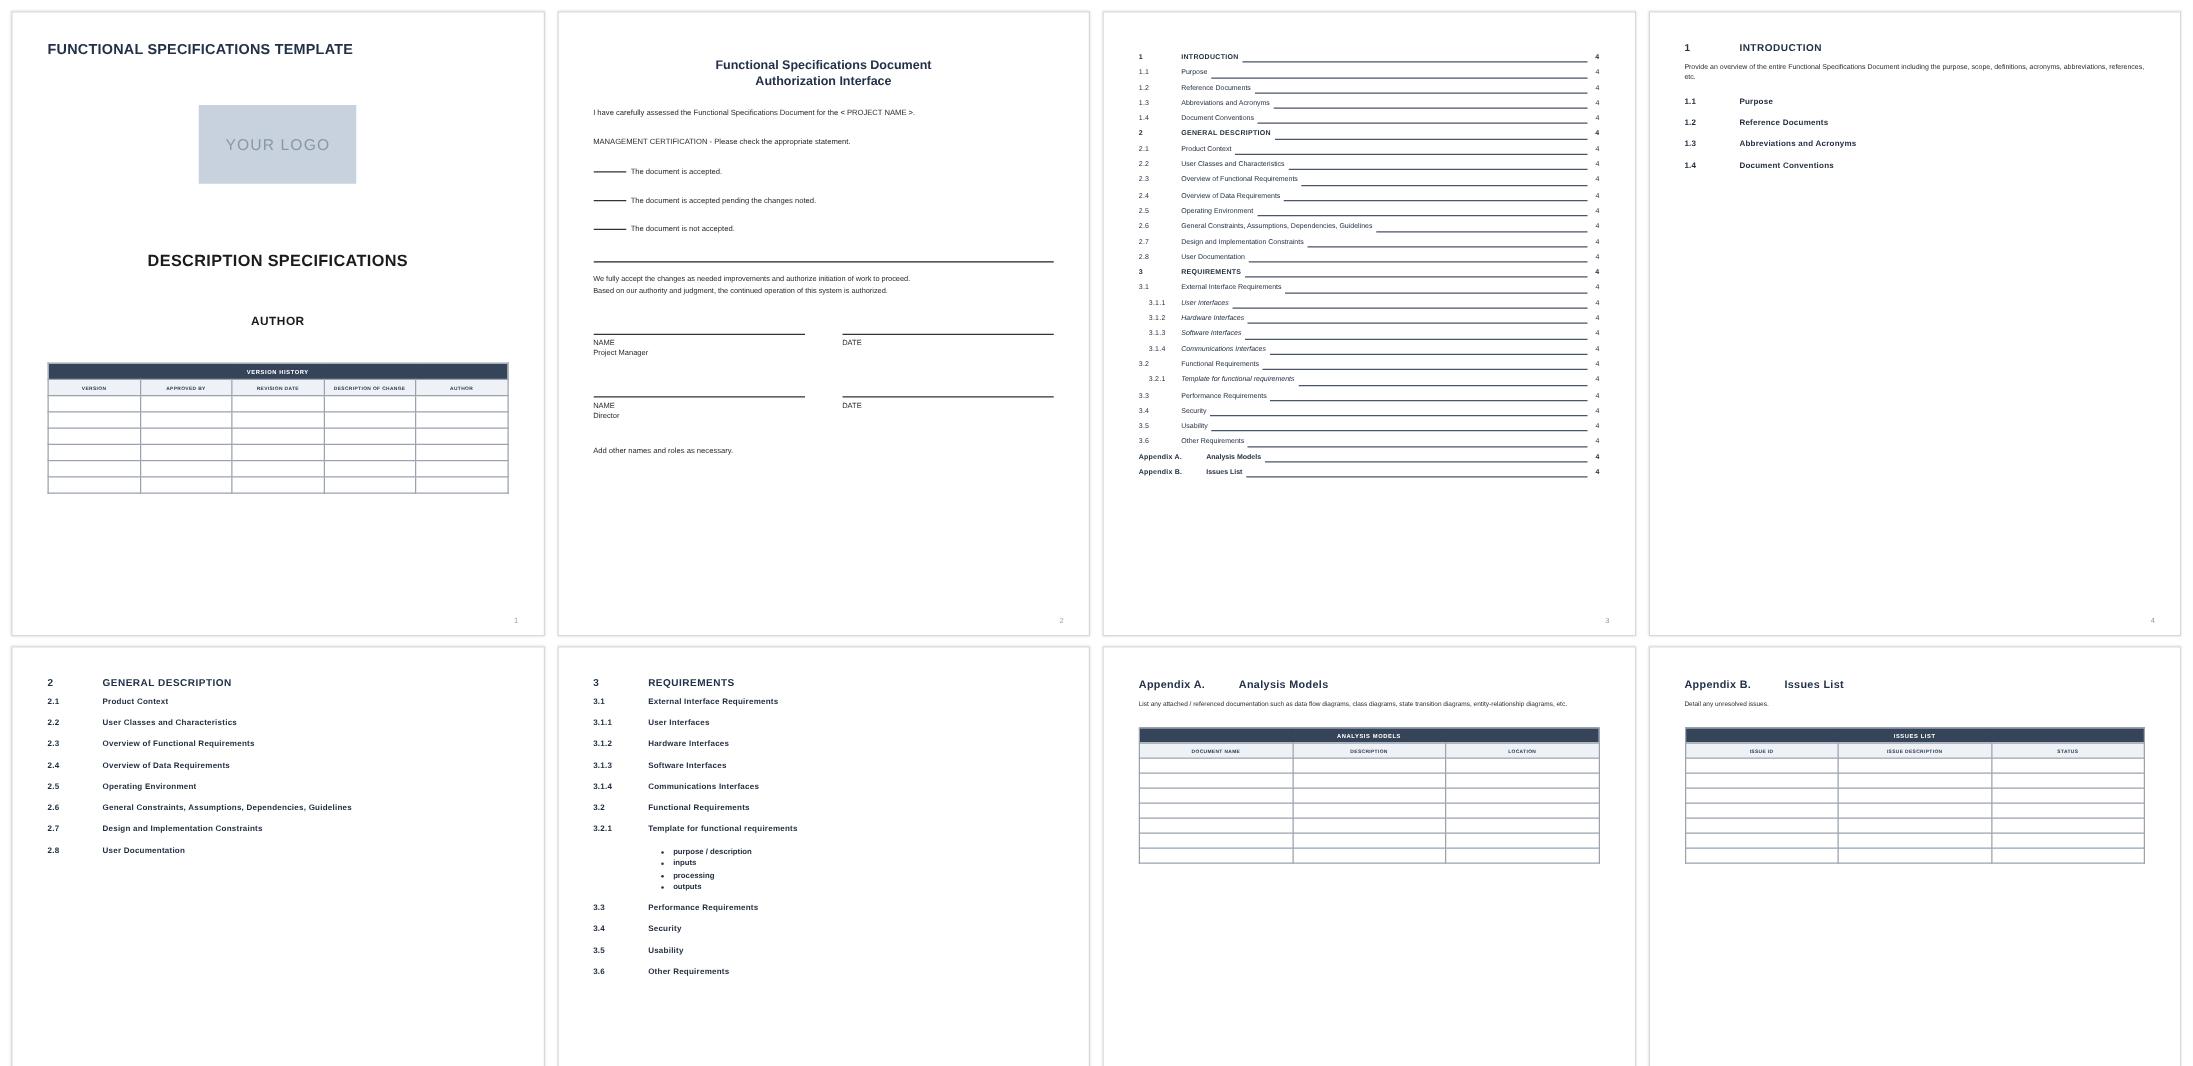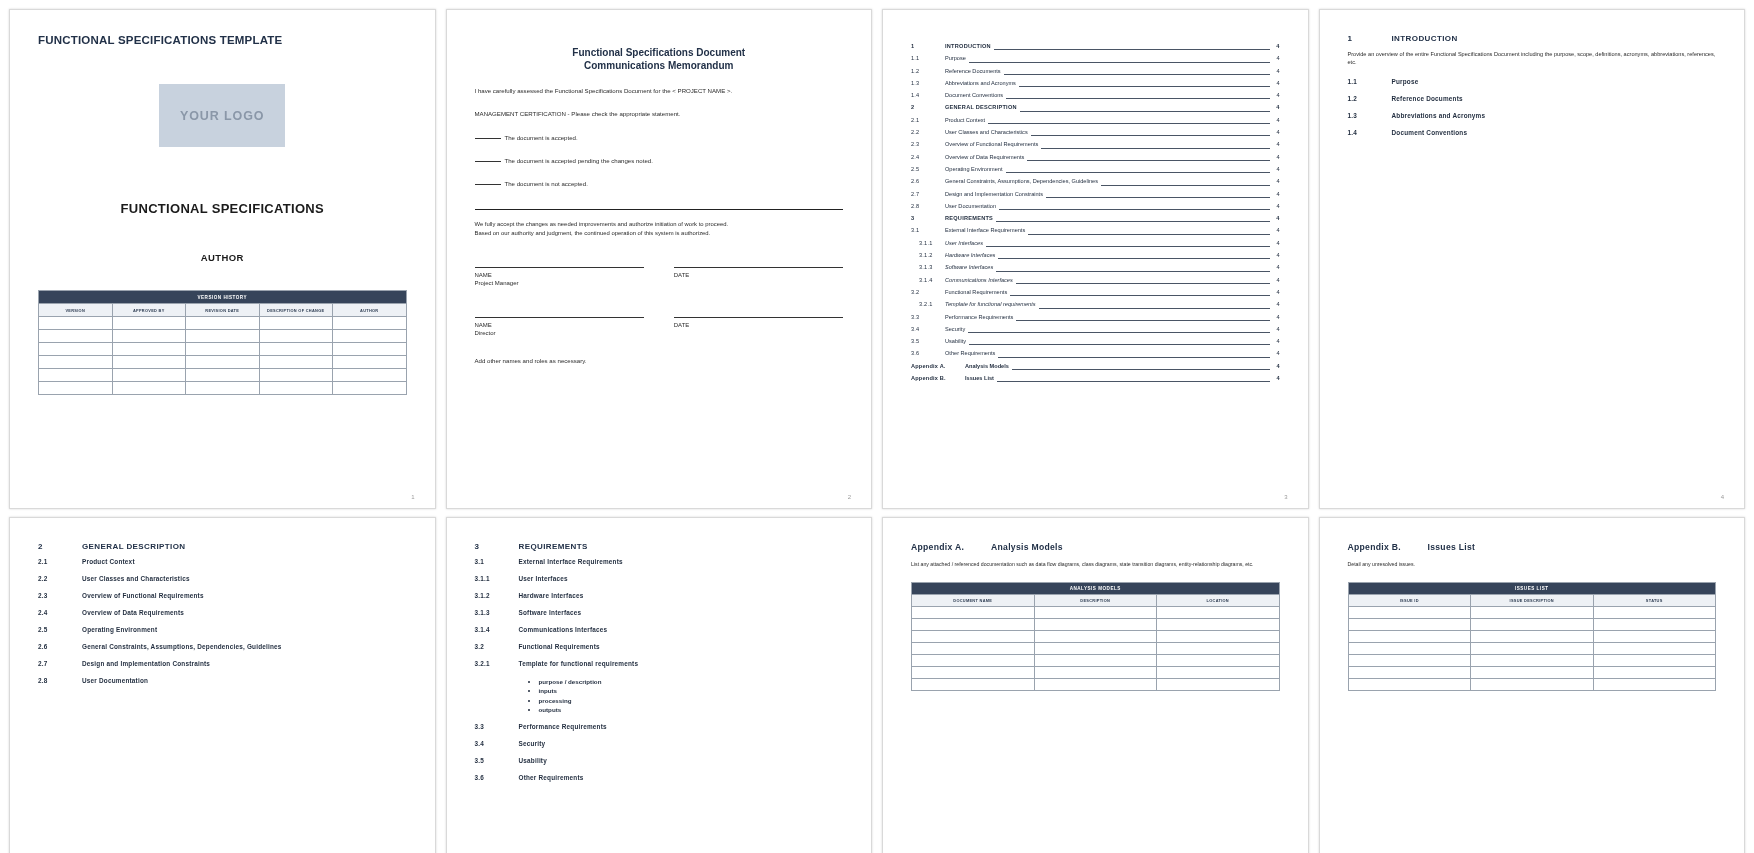--- a/index.html
+++ b/index.html
@@ -56,21 +56,21 @@
     width: 126px;
     height: 63px;
     background: #c8d2de;
     margin: 38px auto 0 auto;
     display: flex;
     align-items: center;
     justify-content: center;
   }
   .logo-text {
     font-size: 12.5px;
-    font-weight: bold;
+    font-weight: normal;
     letter-spacing: .9px;
     color: #8a97a8;
   }
   .doc-title {
     margin-top: 54px;
     text-align: center;
     font-size: 13px;
     font-weight: bold;
     color: #1b1b1b;
     letter-spacing: .3px;
@@ -262,21 +262,21 @@
 
 <div id="canvas">
   <div class="page-grid">
 
     <div class="page">
       <div class="page-inner">
         <div class="cover-title">FUNCTIONAL SPECIFICATIONS TEMPLATE</div>
         <div class="logo-box">
           <span class="logo-text">YOUR LOGO</span>
         </div>
-        <div class="doc-title">FUNCTIONAL SPECIFICATIONS</div>
+        <div class="doc-title">DESCRIPTION SPECIFICATIONS</div>
         <div class="cover-meta">
           <div>AUTHOR</div>
         </div>
         <div class="version-table-wrap">
           <table class="tbl">
             <tbody>
               <tr>
                 <td class="tbl-title" colspan="5">VERSION HISTORY</td>
               </tr>
               <tr class="tbl-head">
@@ -332,21 +332,21 @@
           </table>
         </div>
       </div>
       <div class="page-num">1</div>
     </div>
 
     <div class="page">
       <div class="page-inner">
         <div class="memo-title">
           <div>Functional Specifications Document</div>
-          <div>Communications Memorandum</div>
+          <div>Authorization Interface</div>
         </div>
         <div class="memo-p">I have carefully assessed the Functional Specifications Document for the &lt; PROJECT NAME &gt;.</div>
         <div class="memo-p">MANAGEMENT CERTIFICATION - Please check the appropriate statement.</div>
 
         <div class="memo-check">
           <span class="blank"></span><span>The document is accepted.</span>
         </div>
         <div class="memo-check">
           <span class="blank"></span><span>The document is accepted pending the changes noted.</span>
         </div>

